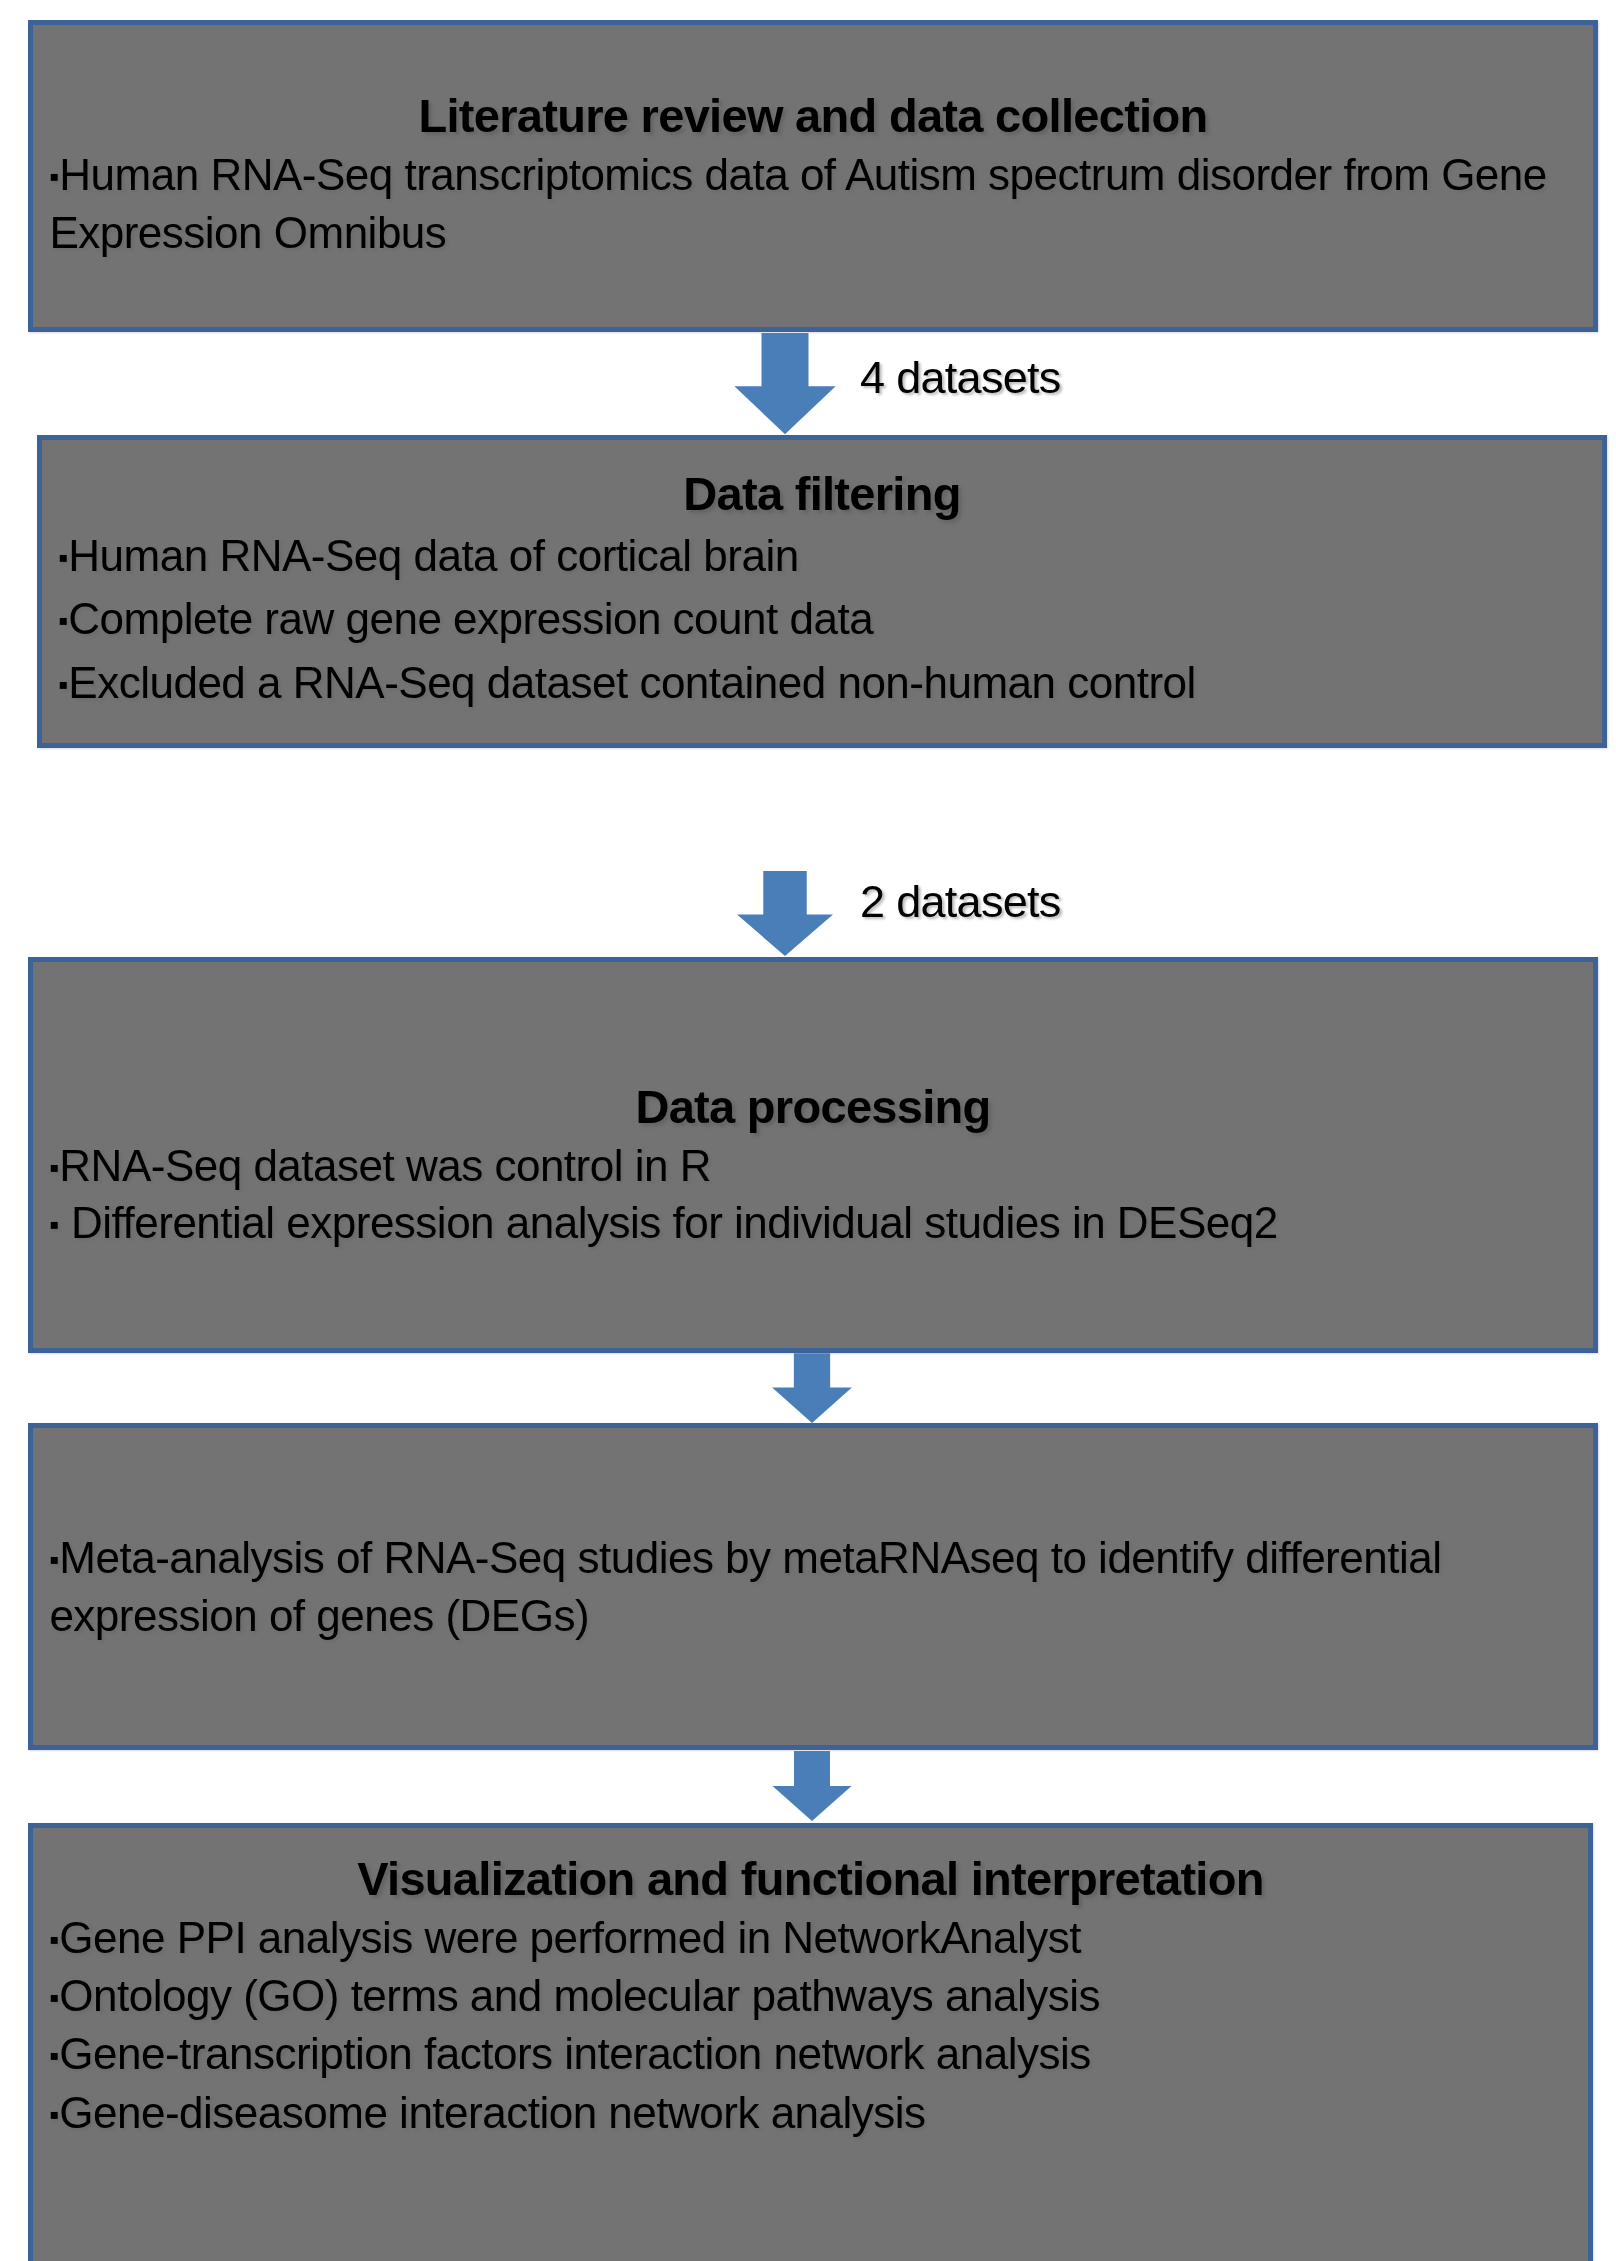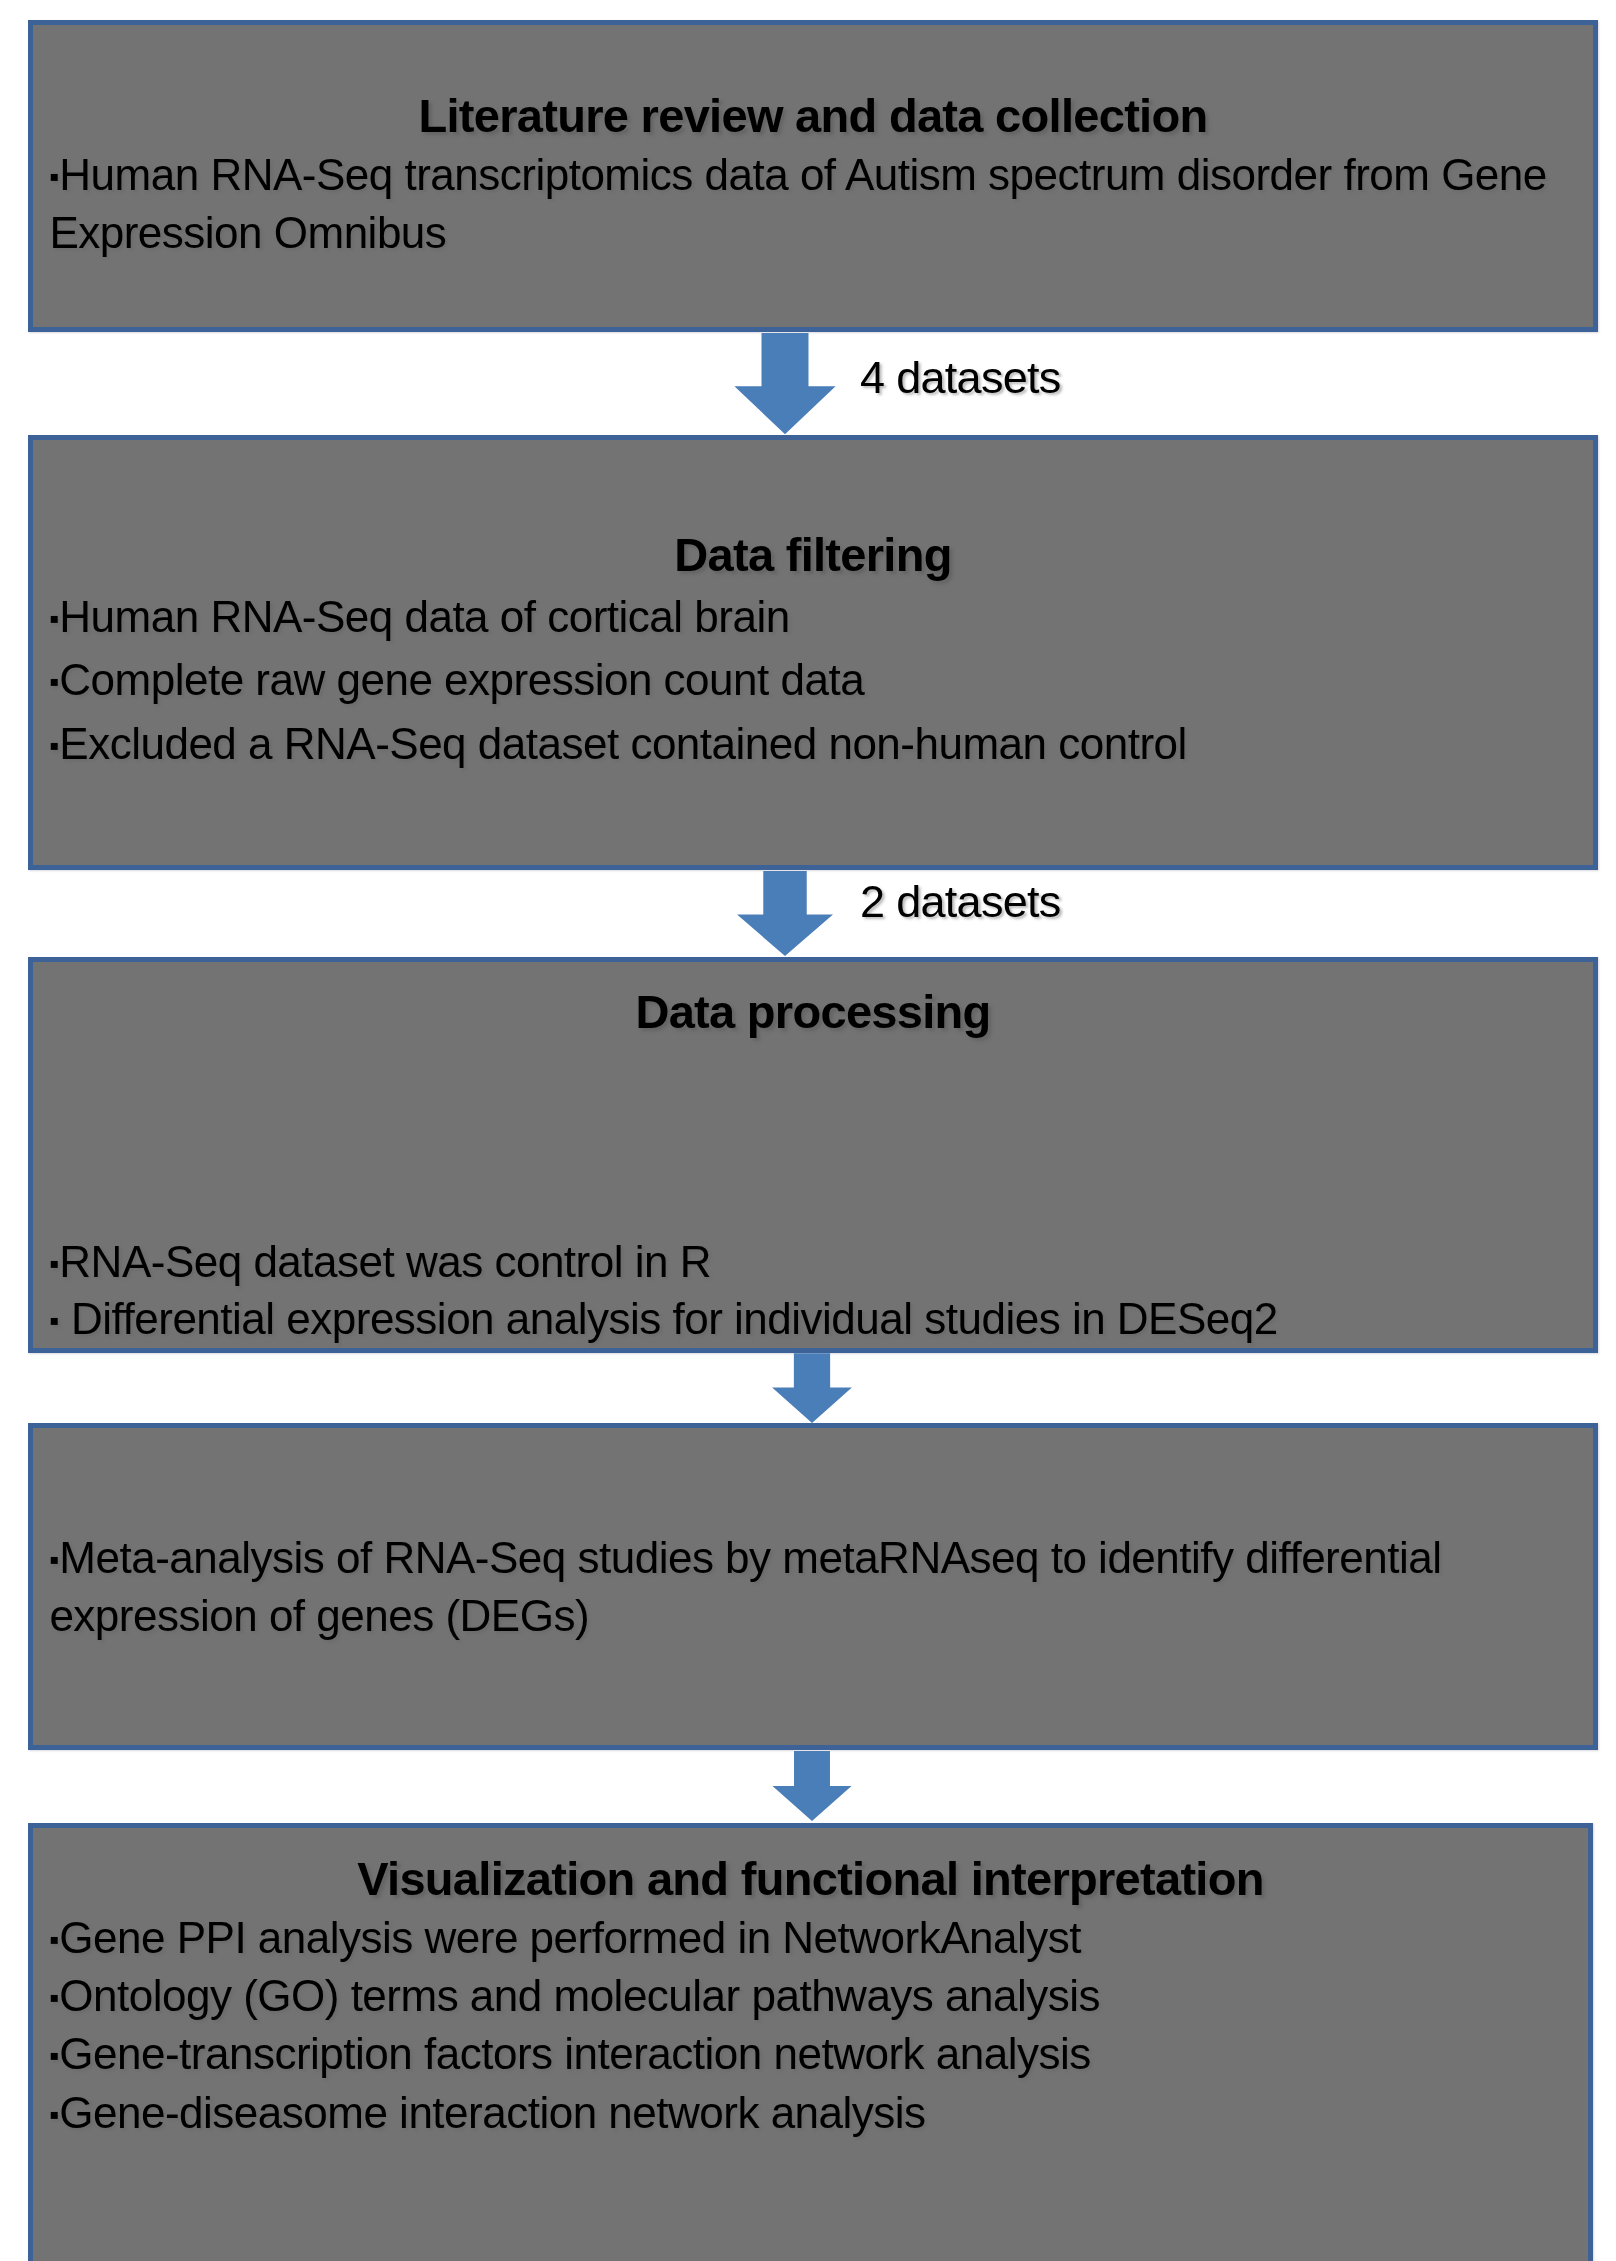--- a/index.html
+++ b/index.html
@@ -69,28 +69,28 @@
     text-indent: 0;
   }
   .bullet-mark {
     font-size: 28px;
     vertical-align: 0.16em;
     letter-spacing: 0;
   }
 
   
   #box-1 { left: 28px;  top: 20px;   width: 1570px; height: 312px; }
-  #box-2 { left: 28px;  top: 435px;  width: 1570px; height: 435px; }
+  #box-2 { left: 37px;  top: 435px;  width: 1570px; height: 313px; }
   #box-3 { left: 28px;  top: 957px; width: 1570px; height: 396px; }
   #box-4 { left: 28px;  top: 1423px; width: 1570px; height: 327px; }
   #box-5 { left: 28px;  top: 1823px; width: 1565px; height: 468px; }
 
   #box-1 .stage-inner { justify-content: center; }
   #box-2 .stage-inner { justify-content: center; }
-  #box-3 .stage-inner { justify-content: space-between; padding-top: 23.5px; }
+  #box-3 .stage-inner { justify-content: center; padding-top: 23.5px; }
   #box-4 .stage-inner { justify-content: center; }
   #box-5 .stage-inner { justify-content: flex-start; padding-top: 25px; }
 
   #box-2 .bullet-item { line-height: 1.44; }
   #box-5 .bullet-item { line-height: 1.32; }
 
   
   .connector {
     position: absolute;
   }

